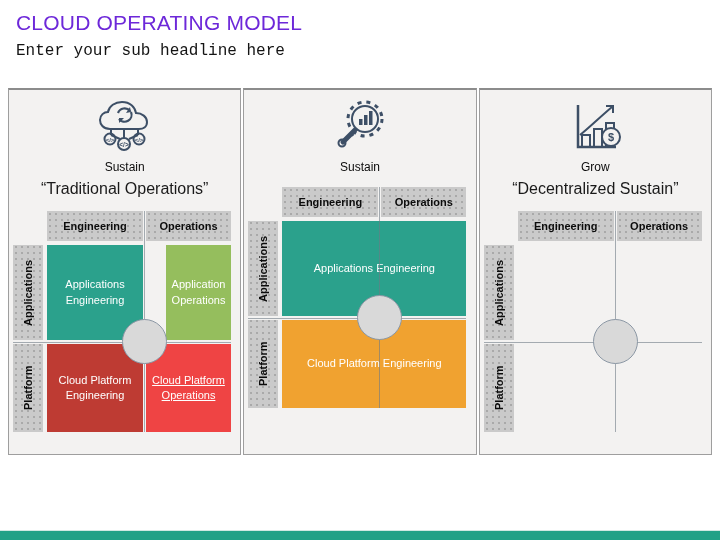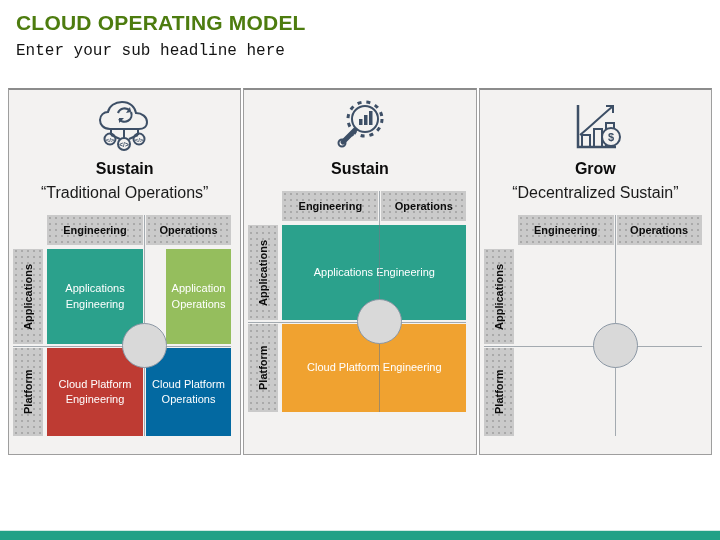--- a/index.html
+++ b/index.html
@@ -1,30 +1,30 @@
 <!DOCTYPE html>
 <html><head>
 <meta charset="utf-8">
 <style>
   html,body{margin:0;padding:0;}
   body{
     width:720px;height:540px;position:relative;background:#ffffff;
     font-family:"Liberation Sans", sans-serif;color:#111;overflow:hidden;
   }
   .slide-header{position:absolute;left:16px;top:10px;}
-  .slide-title{font-size:21px;font-weight:bold;letter-spacing:.2px;color:#4d7c0f;line-height:1.25;}
+  .slide-title{font-size:21px;font-weight:normal;letter-spacing:.2px;color:#6d28d9;line-height:1.25;}
   .slide-sub{font-size:16px;color:#141414;margin-top:6px;font-family:Liberation Mono, monospace;}
 
   .panels{position:absolute;left:8px;top:88px;width:704px;height:367px;display:flex;gap:2px;}
   .panel{
     flex:1;background:#f3f2f1;border:1px solid #9e9e9e;border-top:2px solid #8c8c8c;
     position:relative;box-sizing:border-box;
   }
   .panel-icon{display:flex;justify-content:center;align-items:center;height:58px;margin-top:8px;}
-  .panel-title{text-align:center;font-weight:bold;font-size:16px;margin-top:4px;color:#0c0c0c;}
+  .panel-title{text-align:center;font-weight:normal;font-size:12px;margin-top:4px;color:#0c0c0c;}
   .panel-sub{text-align:center;font-size:16px;margin-top:6px;color:#1a1a1a;}
 
   .grid{
     position:relative;margin:13px 8px 0 4px;width:218px;height:221px;
     display:grid;grid-template-columns:30px 4px 96px 3px 85px;
     grid-template-rows:30px 4px 95px 4px 88px;
   }
   .col-head,.row-head{
     background-color:#cacaca;
     background-image:radial-gradient(rgba(110,110,110,.35) 1px, transparent 1px);
@@ -90,21 +90,21 @@
     <div class="panel-title">Sustain</div>
     <div class="panel-sub">“Traditional Operations”</div>
     <div class="grid">
       <div class="col-head c1">Engineering</div>
       <div class="col-head c2">Operations</div>
       <div class="row-head r1">Applications</div>
       <div class="row-head r2">Platform</div>
       <div class="cell q1" style="background-color: rgb(43, 161, 140);">Applications Engineering</div>
       <div class="cell q2" style="background-color: rgb(149, 190, 93);">Application Operations</div>
       <div class="cell q3" style="background-color: rgb(190, 59, 51);">Cloud Platform Engineering</div>
-      <div class="cell q4" style="background-color: #0369a1;">Cloud Platform Operations</div>
+      <div class="cell q4" style="background-color: #ef4444; text-decoration: underline;">Cloud Platform Operations</div>
       <div class="vline"></div>
       <div class="hline"></div>
       <div class="hub"></div>
     </div>
   </div>
 
   <div class="panel">
     <div class="panel-icon">
       <svg width="62" height="56" viewBox="0 0 62 56" fill="none" stroke="#3D4F66" stroke-width="2">
         <circle cx="36" cy="20" r="13"></circle>

